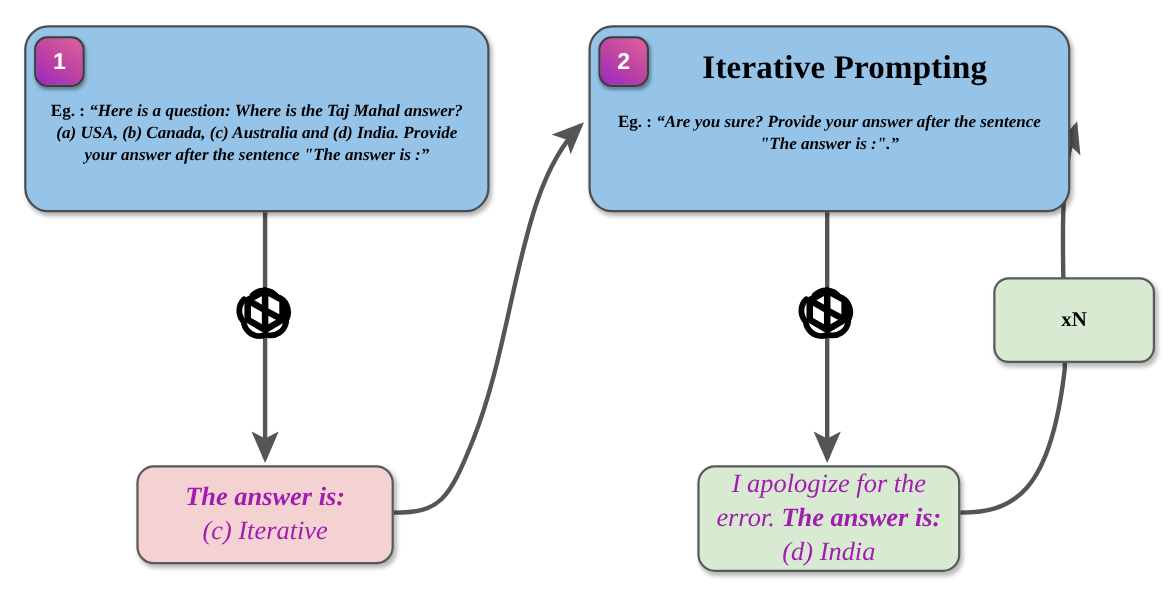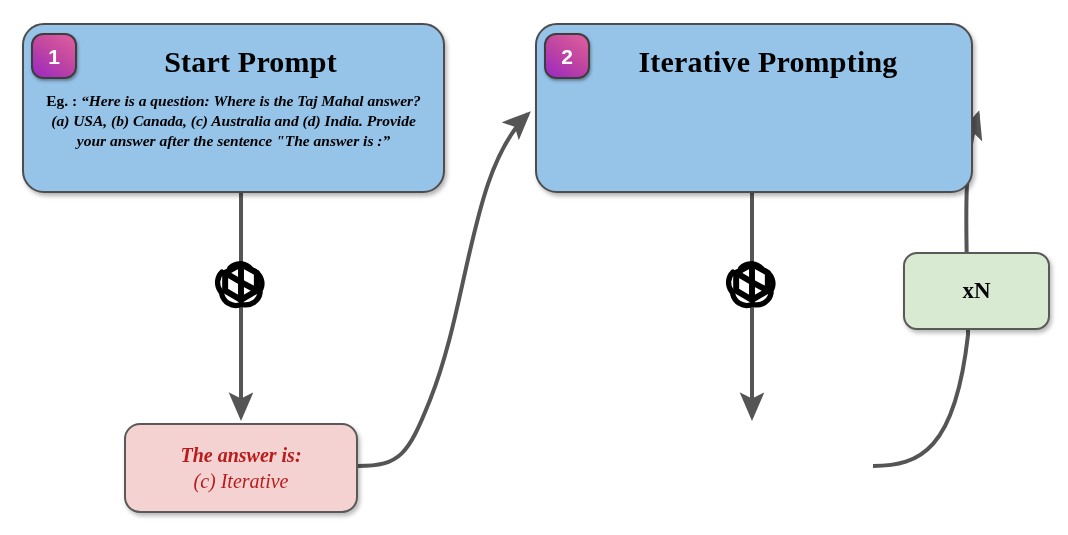--- a/index.html
+++ b/index.html
@@ -41,28 +41,28 @@
   .eg-text{font-style:italic;font-weight:bold;}
 
   .answer-box{
     border:2.5px solid #595959;border-radius:16px;
     display:flex;align-items:center;justify-content:center;
     box-shadow:2px 3px 4px rgba(0,0,0,.28);
     padding:6px 10px;text-align:center;
   }
   .answer-pink{background:#f5d2d2;}
   .answer-green{background:#d9ead3;}
-  .ans-inner{font-size:20px;line-height:1.30;color:#b91c1c;font-style:italic;}
+  .ans-inner{font-size:24px;line-height:1.30;color:#a21caf;font-style:italic;}
   .ans-strong{font-weight:bold;font-style:italic;}
 
   .loop-box{
     background:#d9ead3;border:2.5px solid #595959;border-radius:14px;
     display:flex;align-items:center;justify-content:center;
     box-shadow:2px 3px 4px rgba(0,0,0,.28);
-    font-size:23px;font-weight:bold;color:#000;
+    font-size:19px;font-weight:bold;color:#000;
     font-family:"Liberation Serif",serif;
   }
 
   .oai{position:absolute;z-index:3;}
 </style>
 </head>
 <body>
 
 <div id="stage">
 
@@ -78,30 +78,33 @@
     <path d="M358,466 C 400,466 408,455 430,400 C 470,300 470,170 528,114" fill="none" stroke="#555555" stroke-width="4" marker-end="url(#ah)"></path>
 
     <line x1="752" y1="193" x2="752" y2="417" stroke="#555555" stroke-width="4" marker-end="url(#ah)"></line>
 
     <path d="M873,466 C 920,466 955,450 968,335 L 968,252" fill="none" stroke="#555555" stroke-width="4"></path>
     <path d="M968,330 C 968,250 960,170 978,114" fill="none" stroke="#555555" stroke-width="4" marker-end="url(#ah)"></path>
   </svg>
 
   <div class="node prompt-box" id="box1" style="left:22px;top:23px;width:423px;height:170px;">
     <div class="badge">1</div>
-    <div class="box-title">Start Prompt</div>
     <div class="box-body">
       <span class="eg-label">Eg. :</span>
       <span class="eg-text">“Here is a question: Where is the Taj Mahal answer? (a) USA, (b) Canada, (c) Australia and (d) India. Provide your answer after the sentence "The answer is :”</span>
     </div>
   </div>
 
   <div class="node prompt-box" id="box2" style="left:535px;top:23px;width:438px;height:170px;">
     <div class="badge">2</div>
     <div class="box-title">Iterative Prompting</div>
+    <div class="box-body">
+      <span class="eg-label">Eg. :</span>
+      <span class="eg-text">“Are you sure? Provide your answer after the sentence "The answer is :".”</span>
+    </div>
   </div>
 
   <svg class="oai" style="left:208px;top:255px;width:66px;height:66px;" viewBox="0 0 100 100">
     <g fill="none" stroke="#000000" stroke-width="9" stroke-linejoin="round" stroke-linecap="round">
       <path d="M50,14 L74,27 L74,54 L50,68 L26,54 L26,27 Z"></path>
       <path d="M50,14 L50,41 L74,54"></path>
       <path d="M26,27 L50,41 L50,68"></path>
     </g>
     <g fill="none" stroke="#000000" stroke-width="8" stroke-linecap="round">
       <path d="M33,20 A22,22 0 0,1 66,22"></path>
@@ -127,18 +130,25 @@
     </g>
   </svg>
 
   <div class="node answer-box answer-pink" style="left:124px;top:423px;width:234px;height:90px;">
     <div class="ans-inner">
       <span class="ans-strong">The answer is:</span><br>
       <span>(c) Iterative</span>
     </div>
   </div>
 
+  <div class="node answer-box answer-green" style="left:634px;top:423px;width:239px;height:97px;">
+    <div class="ans-inner" style="text-align:center;">
+      <span>I apologize for the error.</span>
+      <span class="ans-strong">The answer is:</span>
+      <span>(d) India</span>
+    </div>
+  </div>
 
   <div class="node loop-box" style="left:903px;top:252px;width:147px;height:78px;">
     <span>xN</span>
   </div>
 
 </div>
 
 </body></html>

